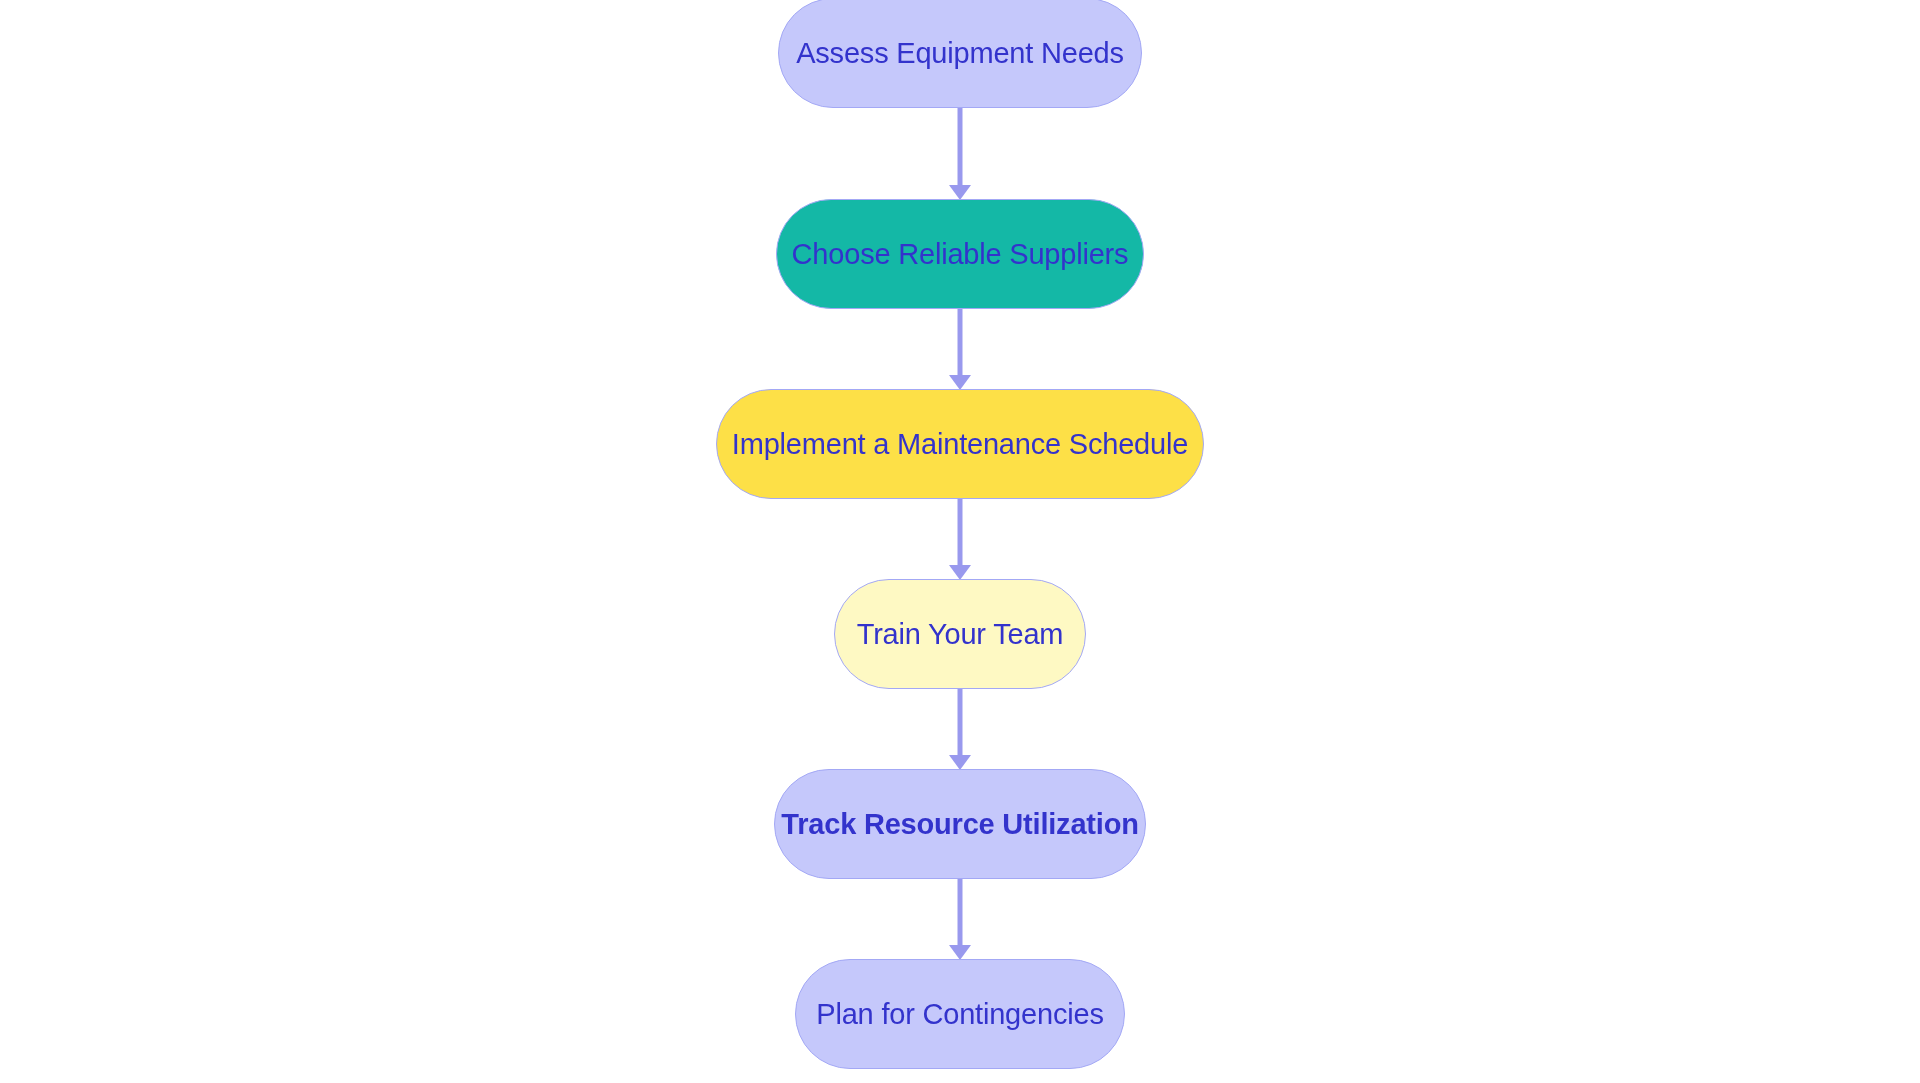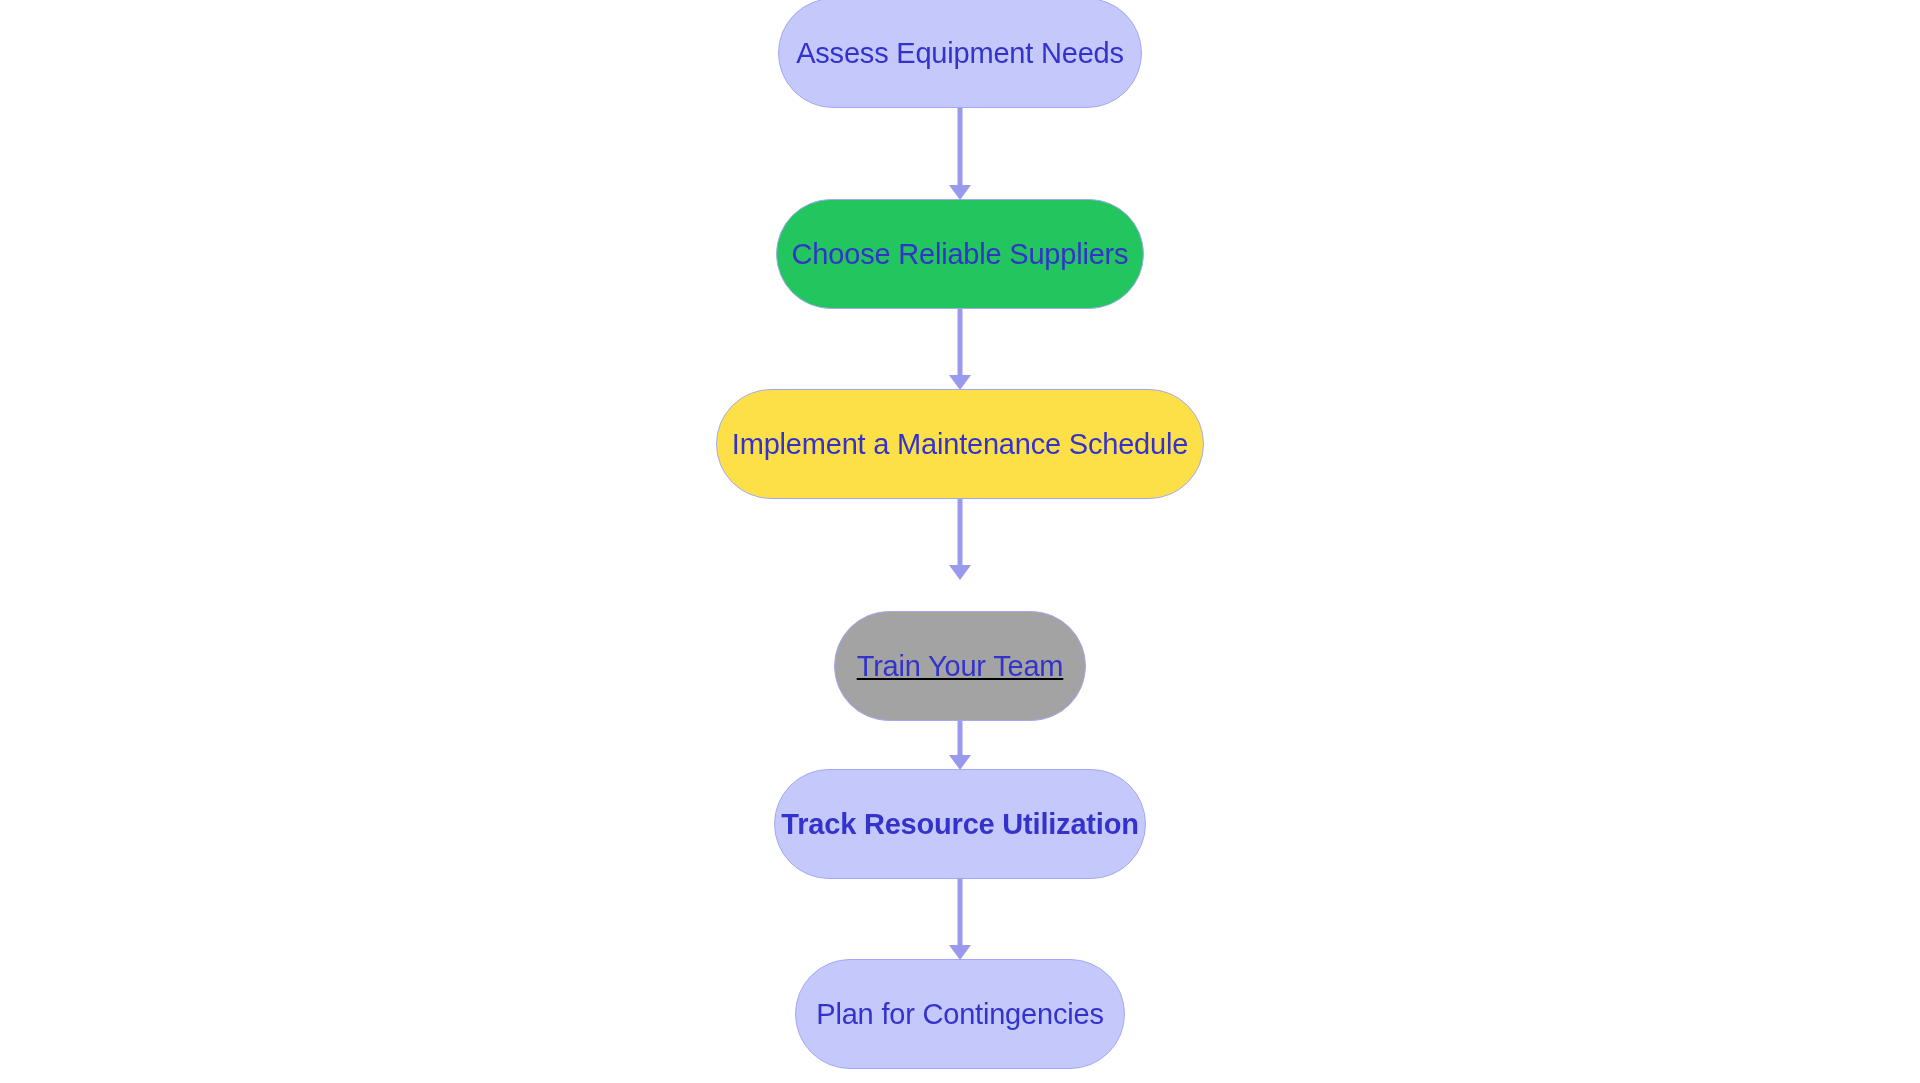--- a/index.html
+++ b/index.html
@@ -93,27 +93,27 @@
     <div class="connector-head" style="border-top-color: rgb(153, 153, 238);"></div>
   </div>
   <div class="flow-connector" style="top: 868px; height: 92px;">
     <div class="connector-line" style="height: 78px; background: rgb(153, 153, 238);"></div>
     <div class="connector-head" style="border-top-color: rgb(153, 153, 238);"></div>
   </div>
 
   <div class="flow-node" style="background: rgb(197, 200, 251); border-color: rgb(163, 168, 245); width: 364px; top: -2px;">
     <span class="flow-node-label" style="color: rgb(51, 51, 204);">Assess Equipment Needs</span>
   </div>
-  <div class="flow-node" style="background: #22c55e; border-color: rgb(163, 168, 245); width: 368px; top: 199px;">
+  <div class="flow-node" style="background: #14b8a6; border-color: rgb(163, 168, 245); width: 368px; top: 199px;">
     <span class="flow-node-label" style="color: rgb(51, 51, 204);">Choose Reliable Suppliers</span>
   </div>
   <div class="flow-node" style="background: #fde047; border-color: rgb(163, 168, 245); width: 488px; top: 389px;">
     <span class="flow-node-label" style="color: rgb(51, 51, 204);">Implement a Maintenance Schedule</span>
   </div>
-  <div class="flow-node" style="background: #a3a3a3; border-color: rgb(163, 168, 245); width: 252px; top: 611px; text-decoration: underline;">
+  <div class="flow-node" style="background: #fef9c3; border-color: rgb(163, 168, 245); width: 252px; top: 579px;">
     <span class="flow-node-label" style="color: rgb(51, 51, 204);">Train Your Team</span>
   </div>
   <div class="flow-node" style="background: rgb(197, 200, 251); border-color: rgb(163, 168, 245); width: 372px; top: 769px;">
     <span class="flow-node-label" style="color: rgb(51, 51, 204); font-weight: bold;">Track Resource Utilization</span>
   </div>
   <div class="flow-node" style="background: rgb(197, 200, 251); border-color: rgb(163, 168, 245); width: 330px; top: 959px;">
     <span class="flow-node-label" style="color: rgb(51, 51, 204);">Plan for Contingencies</span>
   </div>
 
 </div>

